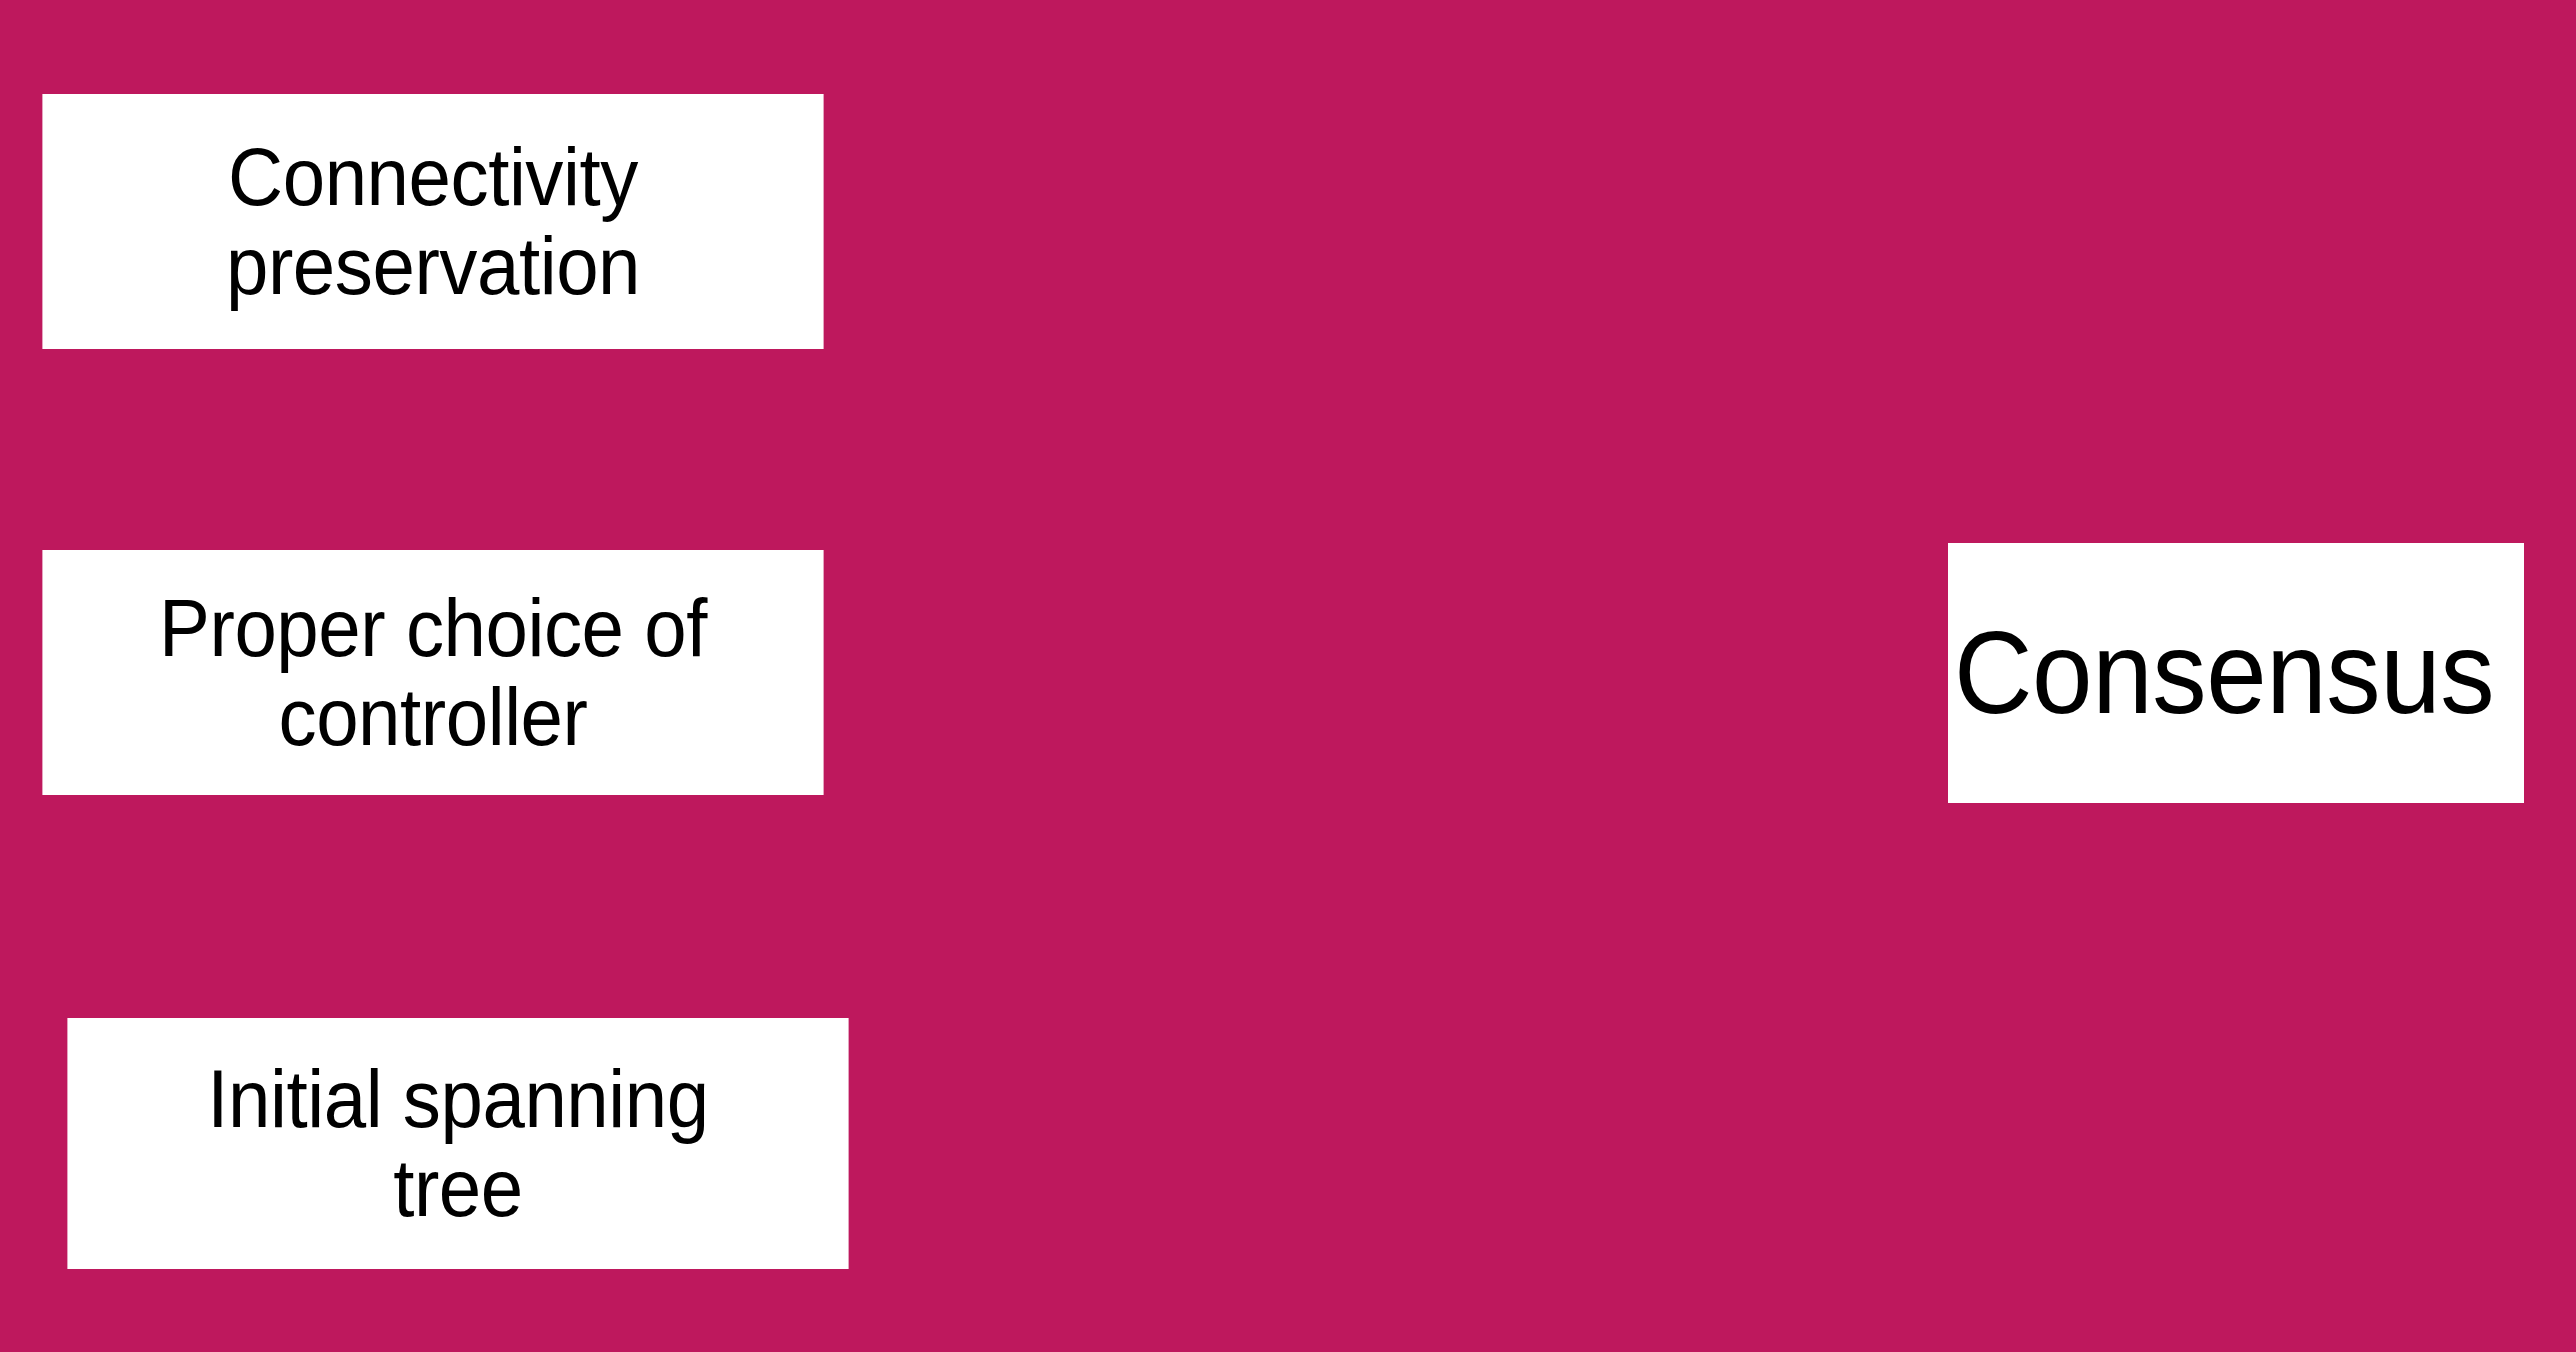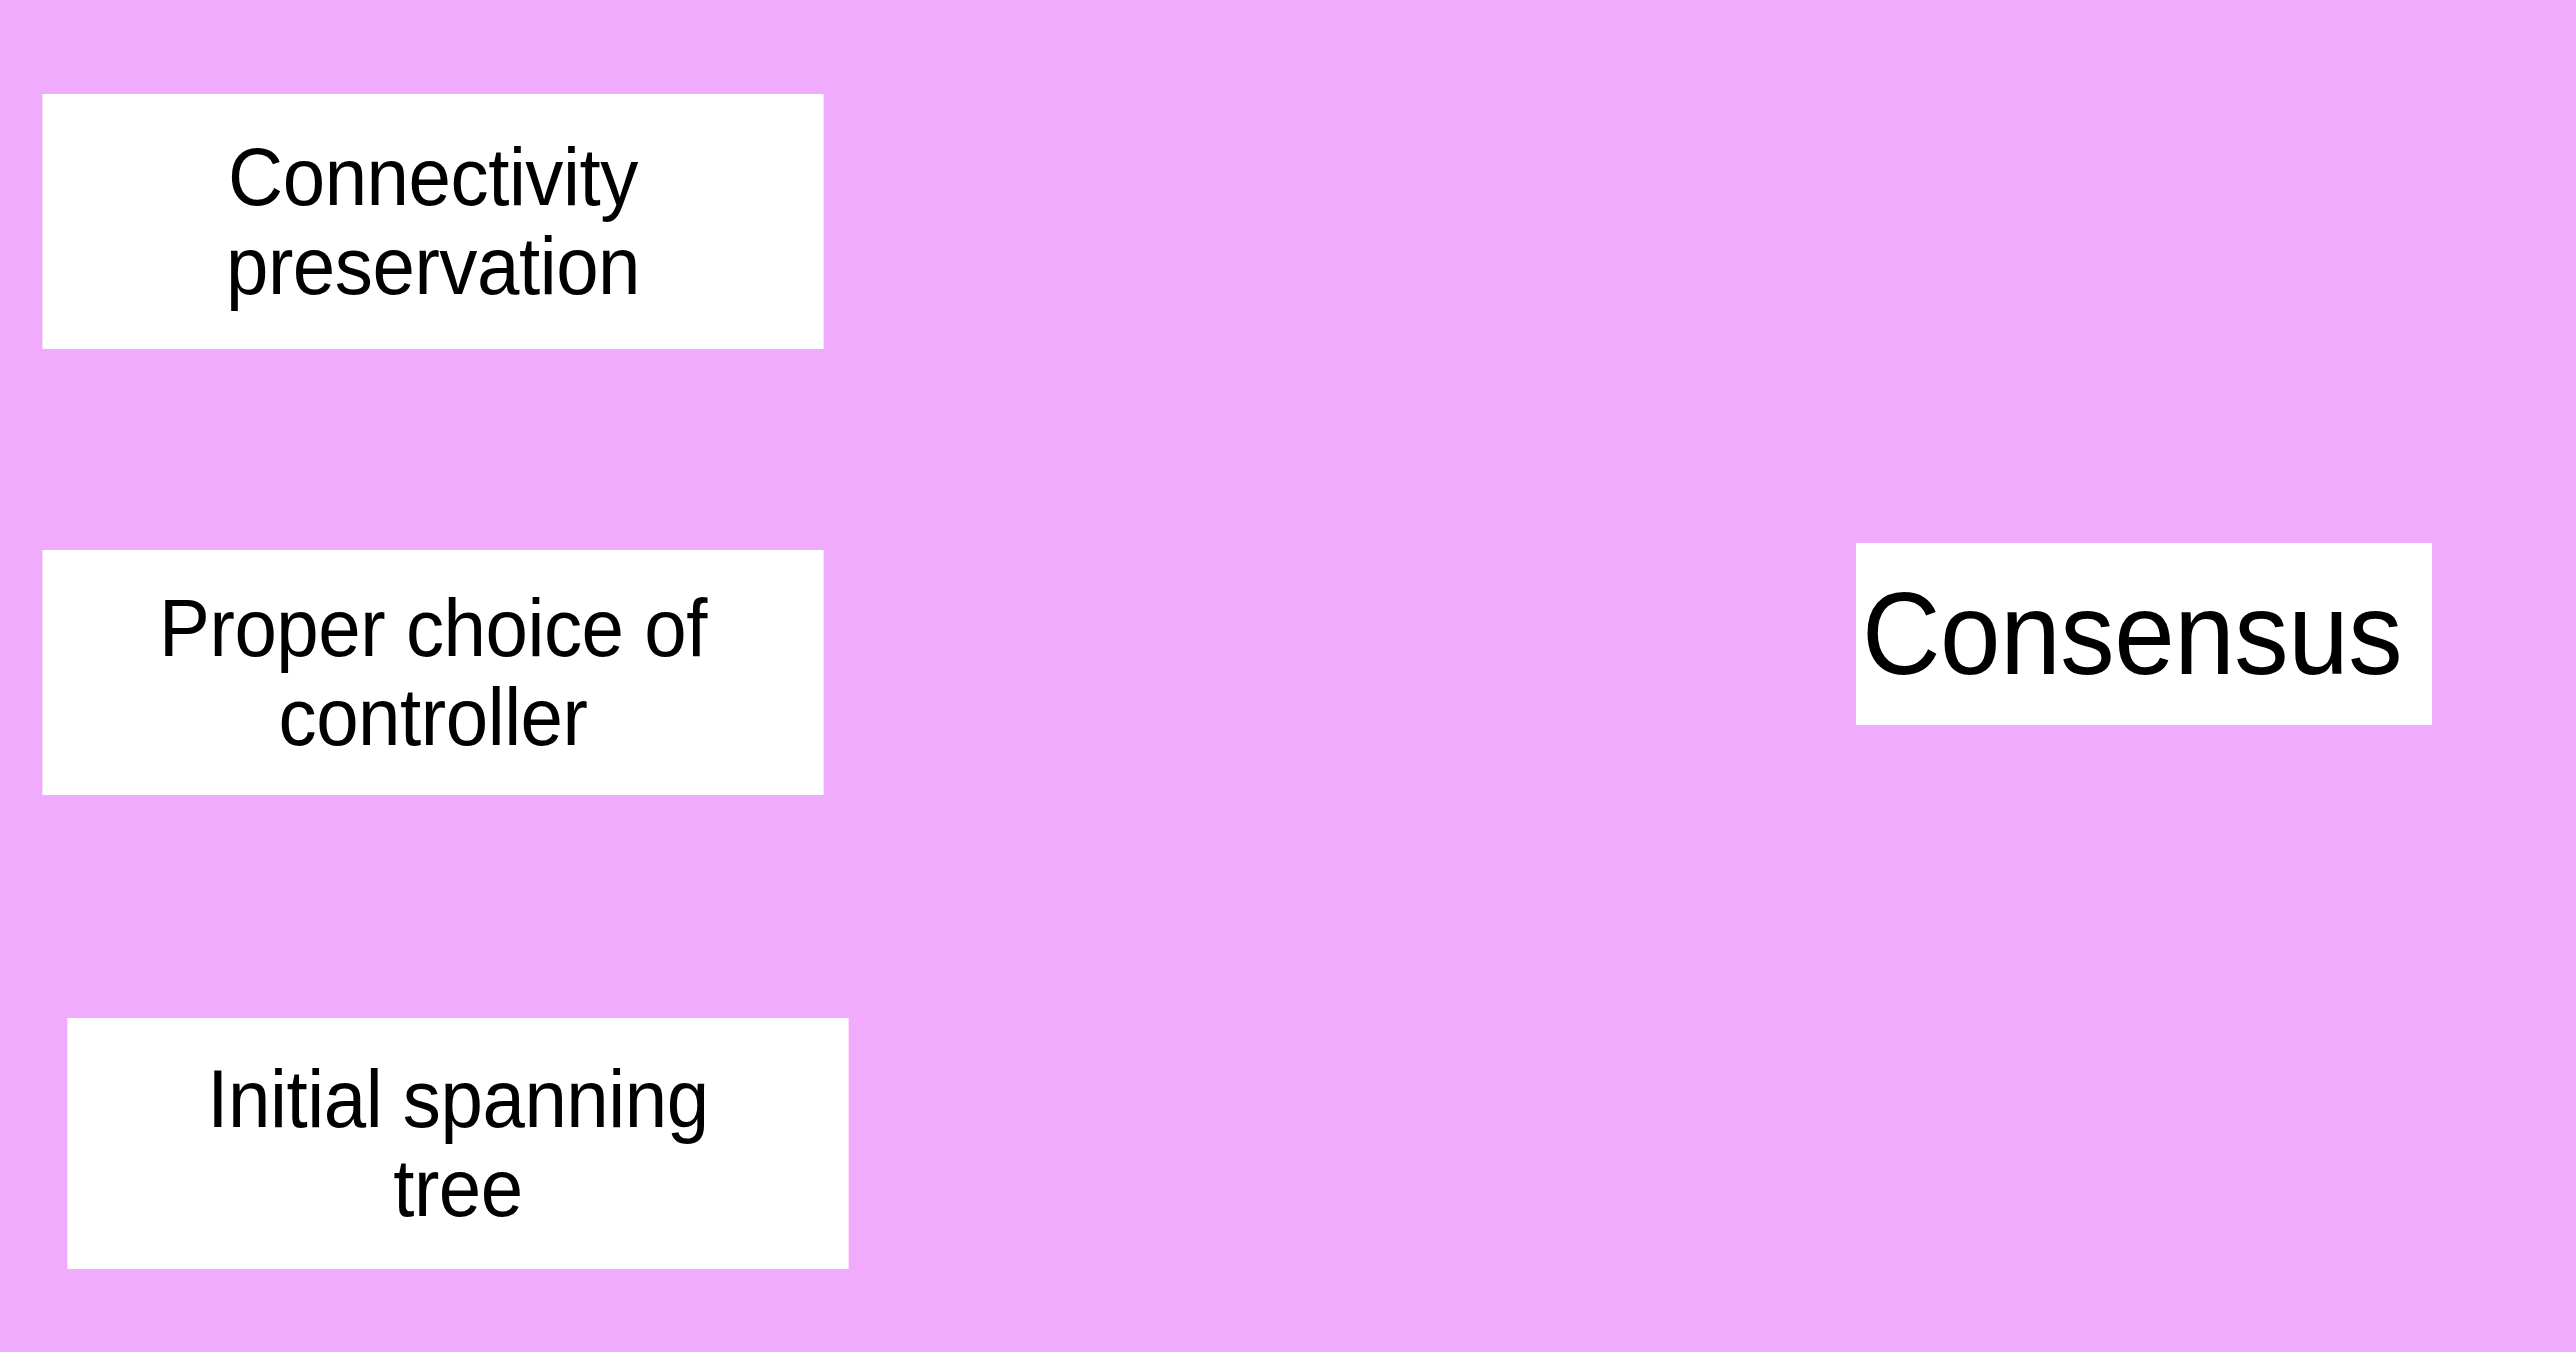--- a/index.html
+++ b/index.html
@@ -4,21 +4,21 @@
 <style>
   html, body {
     margin: 0;
     padding: 0;
     background: #000000;
   }
   #canvas {
     position: relative;
     width: 2576px;
     height: 1352px;
-    background: #f0abfc;
+    background: #be185d;
     overflow: hidden;
     font-family: "Liberation Sans", "DejaVu Sans", sans-serif;
   }
   .node-box {
     position: absolute;
     background: #FFFFFF;
     color: #000000;
     display: flex;
     align-items: center;
     justify-content: center;
@@ -54,24 +54,24 @@
     left: 38px;
     top: 1018px;
     width: 840px;
     height: 251px;
     font-size: 82px;
     transform: scaleX(0.93);
     transform-origin: center center;
   }
   
   #box-consensus {
-    left: 1856px;
+    left: 1948px;
     top: 543px;
     width: 576px;
-    height: 182px;
+    height: 260px;
     font-size: 117px;
     justify-content: flex-start;
     padding-left: 5.7px;
     overflow: visible;
   }
   #box-consensus .node-label {
     transform: scaleX(0.93);
     transform-origin: left center;
     white-space: nowrap;
   }

